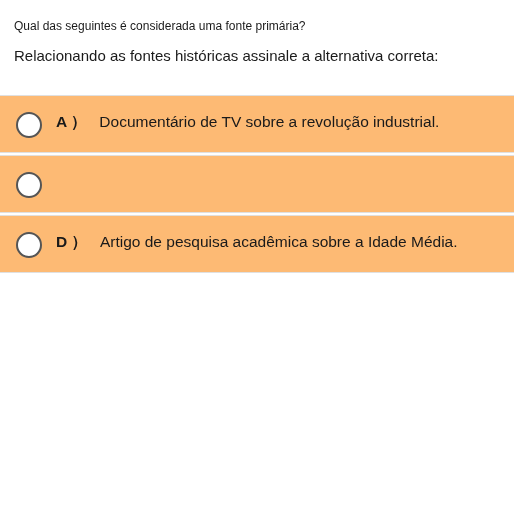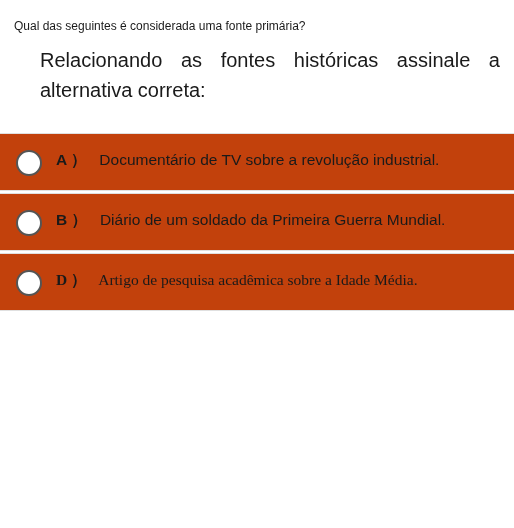--- a/index.html
+++ b/index.html
@@ -24,47 +24,45 @@
 
     .question-title {
       font-size: 12px;
       font-weight: normal;
       line-height: 1.4;
       margin-bottom: 10px;
       color: #1a1a1a;
     }
 
     .question-instruction {
-      font-size: 20px;
+      font-size: 15px;
       font-weight: normal;
       line-height: 1.5;
       color: #1a1a1a;
       text-align: justify;
-      margin-left: 26px;
     }
 
     .options-container {
       margin-top: 18px;
     }
 
     .option-row {
       display: flex;
       align-items: flex-start;
       padding: 14px 14px 14px 16px;
-      background: #c2410c;
+      background: #fdba74;
       border-top: 1px solid #e0e0e0;
       border-bottom: 1px solid #e0e0e0;
       margin-bottom: 2px;
       cursor: pointer;
       gap: 14px;
     }
 
     .option-row:last-child {
       margin-bottom: 9px;
-      font-family: Liberation Serif, serif;
     }
 
     .radio-circle {
       width: 26px;
       height: 26px;
       border-radius: 50%;
       border: 2px solid #555;
       background: #ffffff;
       flex-shrink: 0;
       margin-top: 2px;
@@ -98,24 +96,20 @@
   <div class="option-row">
     <div class="radio-circle"></div>
     <span class="option-text">
       <span class="option-label">A ）</span>
       &nbsp;&nbsp;<span>Documentário de TV sobre a revolução industrial.</span>
     </span>
   </div>
 
   <div class="option-row">
     <div class="radio-circle"></div>
-    <span class="option-text">
-      <span class="option-label">B ）</span>
-      &nbsp;&nbsp;<span>Diário de um soldado da Primeira Guerra Mundial.</span>
-    </span>
   </div>
 
 
   <div class="option-row">
     <div class="radio-circle"></div>
     <span class="option-text">
       <span class="option-label">D ）</span>
       &nbsp;&nbsp;<span>Artigo de pesquisa acadêmica sobre a Idade Média.</span>
     </span>
   </div>

